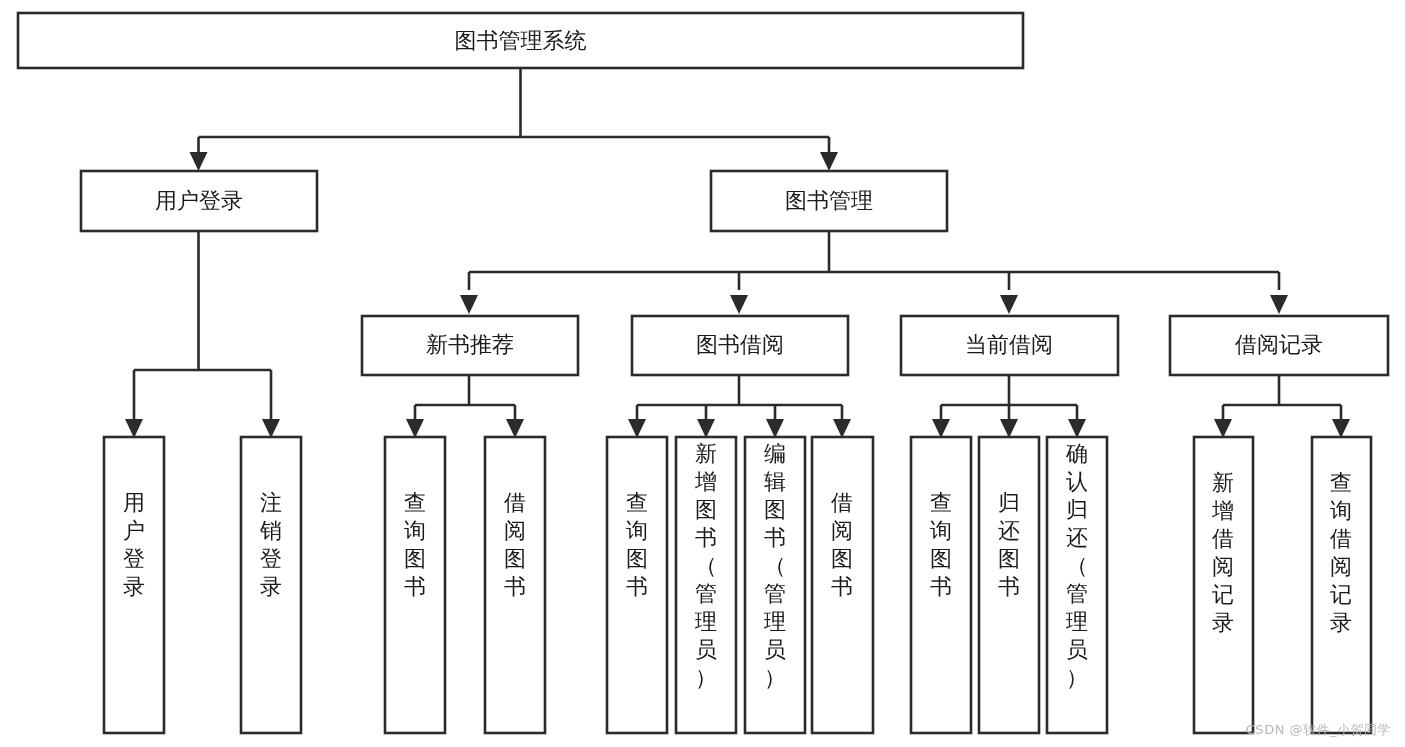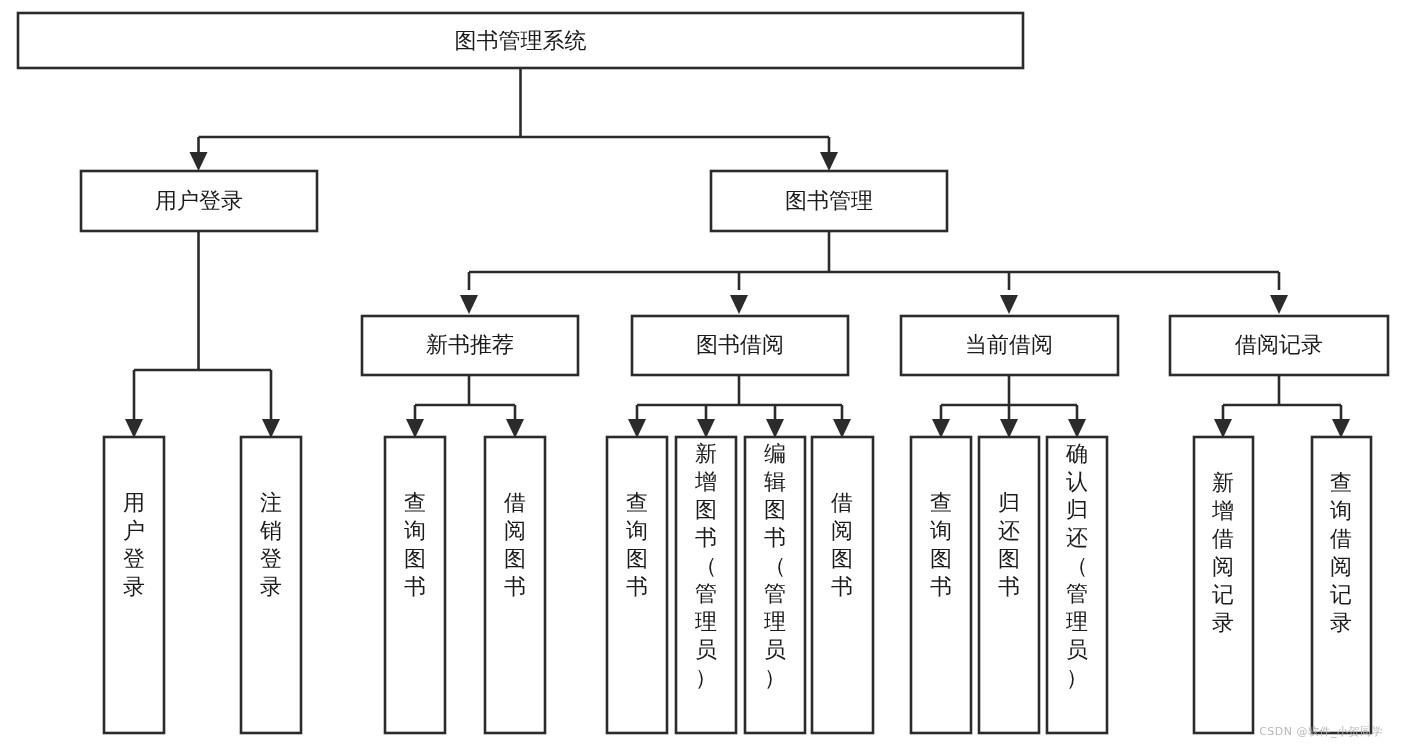--- a/index.html
+++ b/index.html
@@ -49,24 +49,24 @@
     dominant-baseline: middle;
   }
   .node-label-v {
     fill: #1a1a1a;
     font-family: "DejaVu Sans", "Liberation Sans", sans-serif;
     font-size: 22px;
     text-anchor: middle;
   }
   .watermark {
     position: absolute;
-    right: 22px;
+    right: 14px;
     bottom: 8px;
     font-family: "DejaVu Sans", "Liberation Sans", sans-serif;
-    font-size: 11px;
+    font-size: 13px;
     color: #b9b9b9;
     letter-spacing: 0.5px;
     white-space: nowrap;
     pointer-events: none;
   }
 </style>
 </head>
 <body>
 
 <div id="diagram-root">

